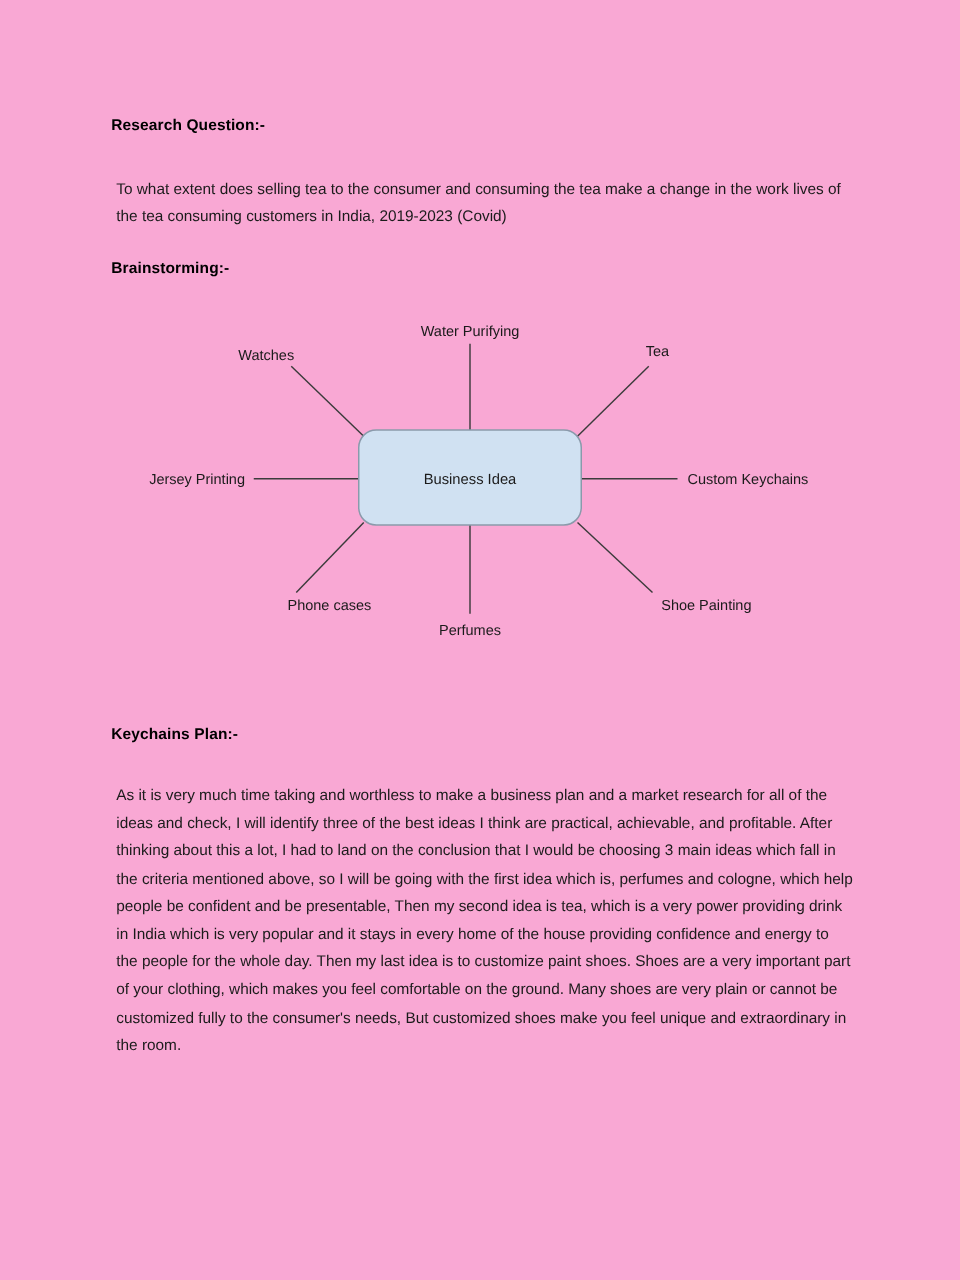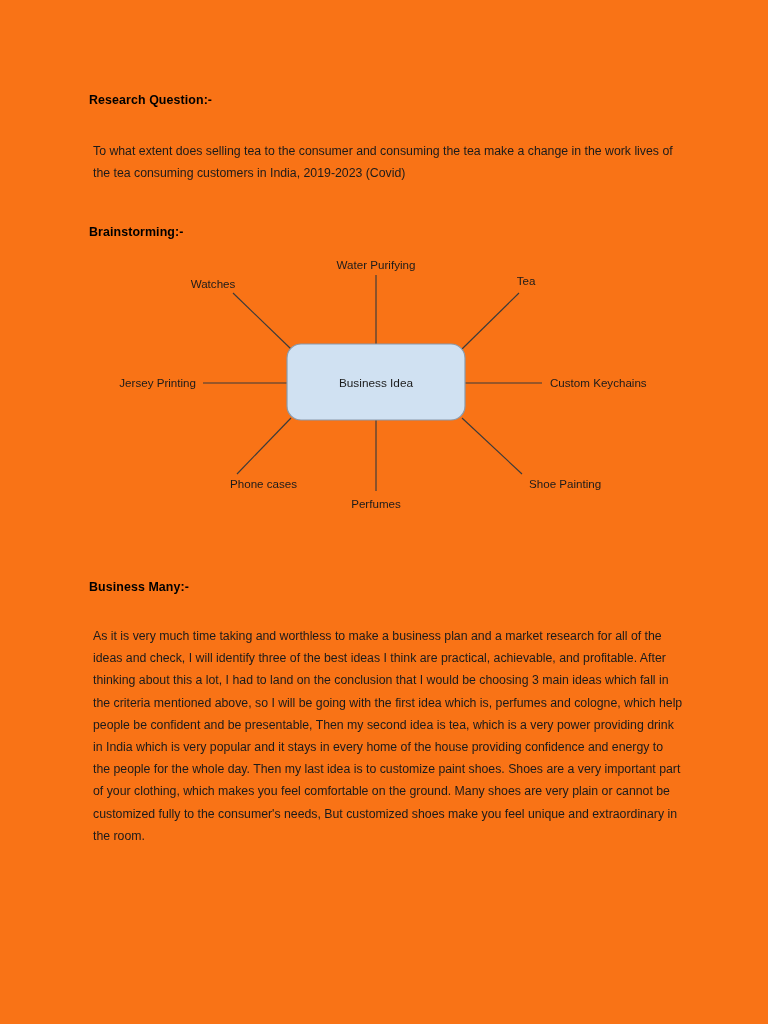--- a/index.html
+++ b/index.html
@@ -11,21 +11,21 @@
     width: 768px;
     height: 1024px;
     position: relative;
     font-family: "Liberation Sans", sans-serif;
     color: #1a1a1a;
     overflow: hidden;
   }
   .page {
     position: absolute;
     inset: 0;
-    background: #f97316;
+    background: #f9a8d4;
   }
   .content {
     position: absolute;
     left: 89px;
     top: 0;
     width: 590px;
   }
   .section-heading {
     font-size: 12.4px;
     font-weight: bold;
@@ -35,21 +35,21 @@
   }
   .body-text {
     font-size: 12.3px;
     line-height: 22.2px;
     color: #1b1b1b;
     margin: 4px;
     text-align: left;
   }
   #research-heading { position: absolute; top: 93px; }
   #research-text    { position: absolute; top: 136px; width: 580px; }
-  #brainstorm-heading { position: absolute; top: 225px; }
+  #brainstorm-heading { position: absolute; top: 207px; }
   #plan-heading     { position: absolute; top: 580px; }
   #plan-text        { position: absolute; top: 621px; width: 590px; }
 
   .diagram-wrap {
     position: absolute;
     left: 95px;
     top: 248px;
     width: 590px;
     height: 275px;
   }
@@ -76,21 +76,21 @@
 
 <div class="page">
   <div class="content">
 
     <div class="section-heading" id="research-heading">Research Question:-</div>
 
     <p class="body-text" id="research-text">To what extent does selling tea to the consumer and consuming the tea make a change in the work lives of the tea consuming customers in India, 2019-2023 (Covid)</p>
 
     <div class="section-heading" id="brainstorm-heading">Brainstorming:-</div>
 
-    <div class="section-heading" id="plan-heading">Business Many:-</div>
+    <div class="section-heading" id="plan-heading">Keychains Plan:-</div>
 
     <p class="body-text" id="plan-text">As it is very much time taking and worthless to make a business plan and a market research for all of the ideas and check, I will identify three of the best ideas I think are practical, achievable, and profitable. After thinking about this a lot, I had to land on the conclusion that I would be choosing 3 main ideas which fall in the criteria mentioned above, so I will be going with the first idea which is, perfumes and cologne, which help people be confident and be presentable, Then my second idea is tea, which is a very power providing drink in India which is very popular and it stays in every home of the house providing confidence and energy to the people for the whole day. Then my last idea is to customize paint shoes. Shoes are a very important part of your clothing, which makes you feel comfortable on the ground. Many shoes are very plain or cannot be customized fully to the consumer's needs, But customized shoes make you feel unique and extraordinary in the room.</p>
   </div>
 
   <div class="diagram-wrap">
     <svg width="590" height="275" viewBox="0 0 590 275" xmlns="http://www.w3.org/2000/svg">
 
       <line class="spoke" x1="281" y1="96" x2="281" y2="27"></line>
       <line class="spoke" x1="367" y1="101" x2="424" y2="45"></line>
       <line class="spoke" x1="370" y1="135" x2="447" y2="135"></line>

